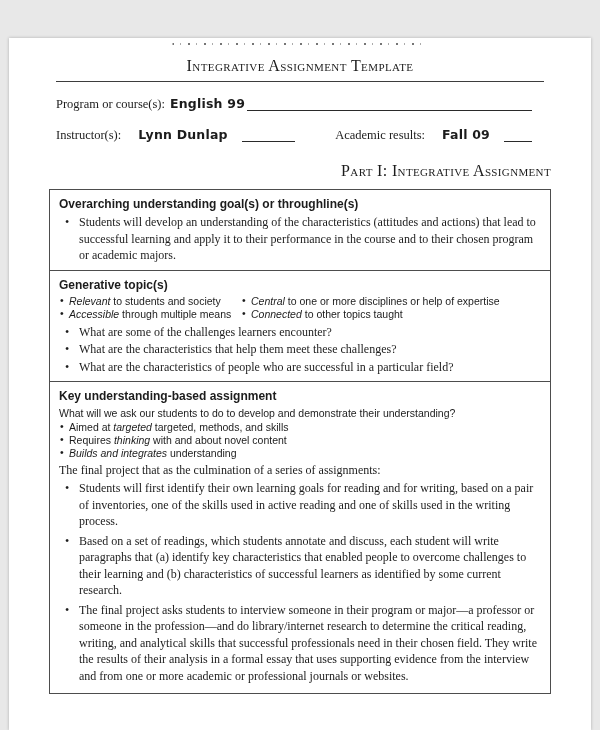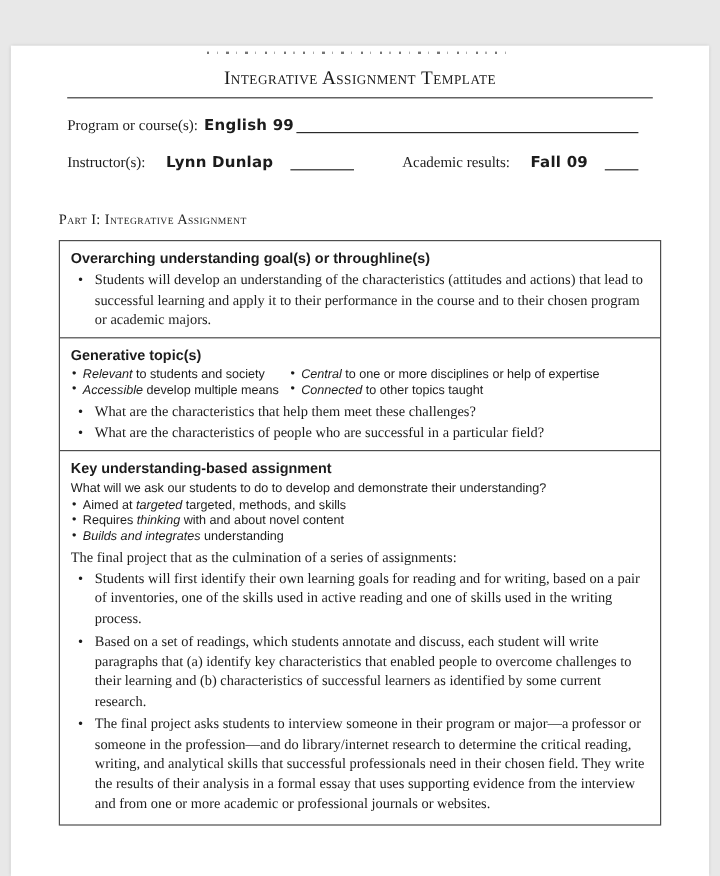--- a/index.html
+++ b/index.html
@@ -58,23 +58,23 @@
   .fill-line {
     border-bottom:1px solid #2a2a2a;
     height:3px; align-self:flex-end; margin-bottom:2px;
   }
   .fill-line.grow { flex:1; }
   .fill-line.short { width:28px; }
   .fill-line.endpad { margin-right:12px; }
   .row-gap { width:16px; }
 
   .part-heading {
-    text-align:left;
-    margin-top:32px;
-    font-size:12px;
+    text-align:right;
+    margin-top:18px;
+    font-size:16px;
     font-variant:small-caps;
     letter-spacing:.35px;
   }
 
   .box {
     margin-top:9px;
     border:1px solid #4d4d4d;
     background:#fff;
   }
   .box-section { padding:5px 10px 6px 8px; }
@@ -161,28 +161,29 @@
         <ul class="main-bullets">
           <li>Students will develop an understanding of the characteristics (attitudes and actions) that lead to successful learning and apply it to their performance in the course and to their chosen program or academic majors.</li>
         </ul>
       </div>
 
       <div class="box-section">
         <h2 class="box-heading">Generative topic(s)</h2>
         <div class="criteria-grid">
           <div class="crit-col">
             <div class="crit"><span class="it">Relevant</span><span> to students and society</span></div>
-            <div class="crit"><span class="it">Accessible</span><span> develop multiple means</span></div>
+            <div class="crit"><span class="it">Accessible</span><span> through multiple means</span></div>
           </div>
           <div class="crit-col">
             <div class="crit"><span class="it">Central</span><span> to one or more disciplines or help of expertise</span></div>
             <div class="crit"><span class="it">Connected</span><span> to other topics taught</span></div>
           </div>
         </div>
         <ul class="main-bullets">
+          <li>What are some of the challenges learners encounter?</li>
           <li>What are the characteristics that help them meet these challenges?</li>
           <li>What are the characteristics of people who are successful in a particular field?</li>
         </ul>
       </div>
 
       <div class="box-section">
         <h2 class="box-heading">Key understanding-based assignment</h2>
         <div class="prompt">What will we ask our students to do to develop and demonstrate their understanding?</div>
         <div class="mini-list">
           <div class="crit"><span>Aimed at </span><span class="it">targeted</span><span> targeted, methods, and skills</span></div>

